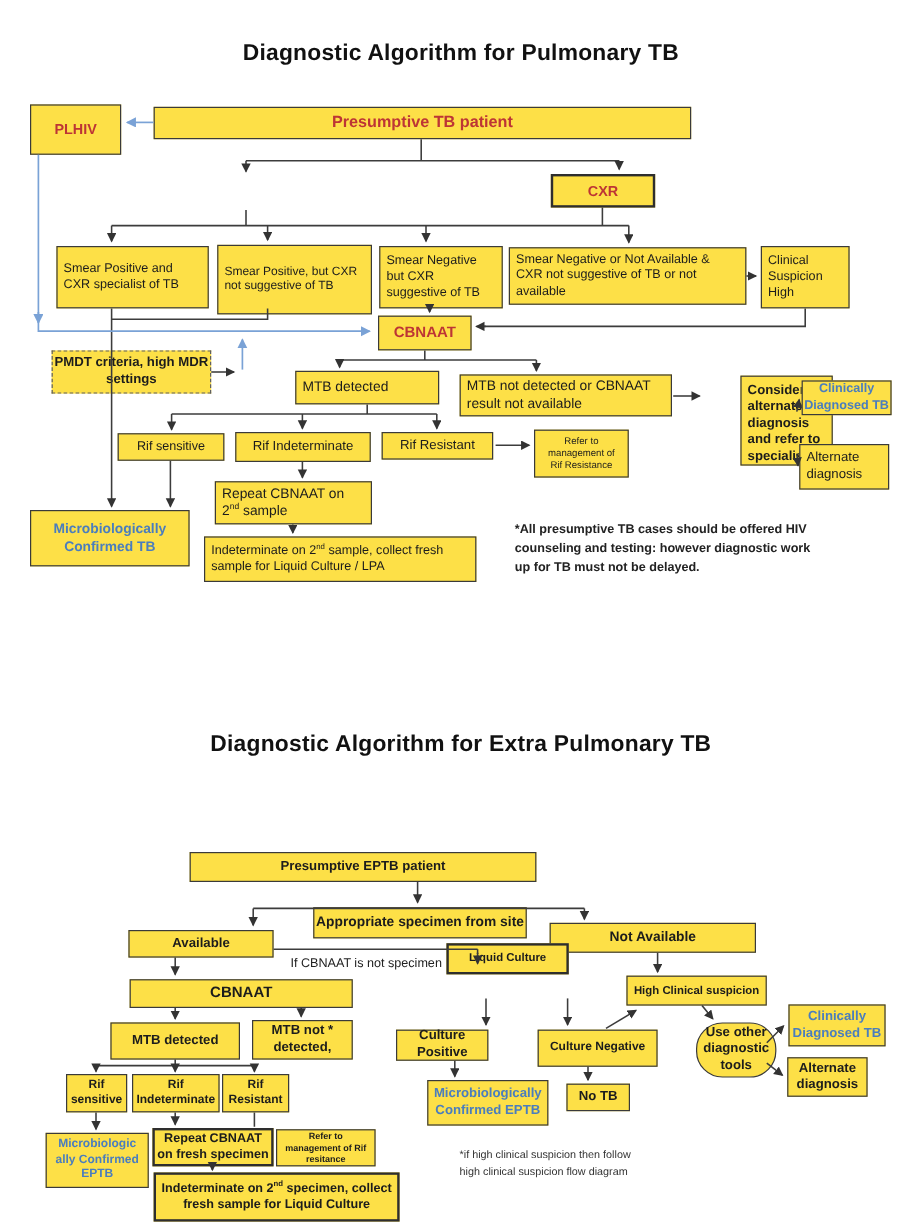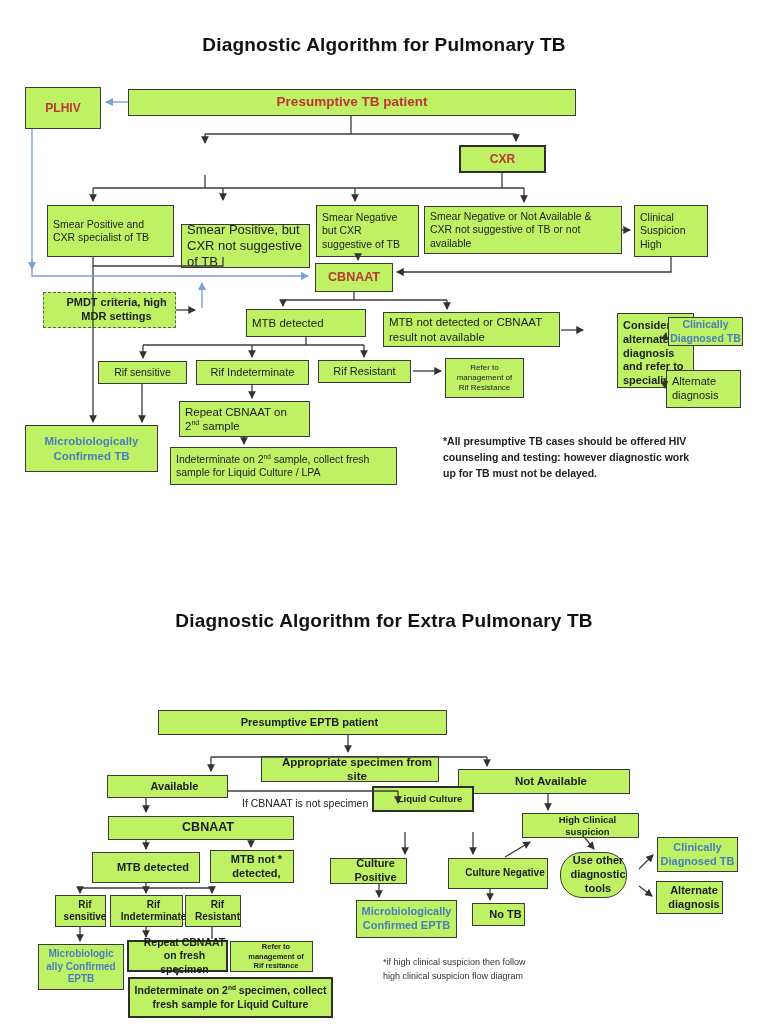--- a/index.html
+++ b/index.html
@@ -1,49 +1,49 @@
 <!DOCTYPE html>
 <html><head>
 <meta charset="utf-8">
 <style>
   html,body{margin:0;padding:0;background:#fff;}
   .stage{position:relative;width:768px;height:1024px;background:#ffffff;overflow:hidden;
          font-family:"Liberation Sans","DejaVu Sans",sans-serif;color:#1c1c1c;}
   .ttl{position:absolute;left:0;width:768px;text-align:center;font-size:19px;font-weight:bold;
        color:#111;letter-spacing:.2px;}
-  .bx{position:absolute;box-sizing:border-box;background:#bef264;border:1.3px solid #3a3a3a;
+  .bx{position:absolute;box-sizing:border-box;background:#fde047;border:1.3px solid #3a3a3a;
       display:flex;align-items:center;justify-content:center;text-align:center;
       line-height:1.25;z-index:1;}
   .left{justify-content:flex-start;text-align:left;padding:2px 5px;}
   .pad{padding:2px 5px;}
   .b2{border-width:2px;border-color:#2e2e2e;}
   .red{color:#bd3535;font-weight:bold;}
   .blue{color:#4a7dbe;font-weight:bold;}
-  .bold{font-weight:bold;padding-left:14px;}
+  .bold{font-weight:bold;}
   .dash{border:1.1px dashed #606060;}
   .note{position:absolute;z-index:1;color:#222;}
   sup{font-size:.62em;vertical-align:super;line-height:0;}
   svg.ov{position:absolute;left:0;top:0;z-index:5;pointer-events:none;}
 </style>
 </head>
 <body>
 
 <div class="stage">
 
   <div class="ttl" style="top:34px;">Diagnostic Algorithm for Pulmonary TB</div>
 
   <div class="bx red" style="left:25px;top:87px;width:76px;height:42px;font-size:12px;">PLHIV</div>
 
   <div class="bx red" style="left:128px;top:89px;width:448px;height:27px;font-size:13.5px;">Presumptive TB patient</div>
 
 
   <div class="bx red b2" style="left:459px;top:145px;width:87px;height:28px;font-size:12px;">CXR</div>
 
   <div class="bx left" style="left:47px;top:205px;width:127px;height:52px;font-size:10.5px;">Smear Positive and CXR specialist of TB</div>
-  <div class="bx left" style="left:181px;top:204px;width:129px;height:44px;font-size:13px;margin-top:20px;">Smear Positive, but CXR not suggestive of TB</div>
+  <div class="bx left" style="left:181px;top:204px;width:129px;height:58px;font-size:10px;">Smear Positive, but CXR not suggestive of TB</div>
   <div class="bx left" style="left:316px;top:205px;width:103px;height:52px;font-size:10.5px;">Smear Negative but CXR suggestive of TB</div>
   <div class="bx left" style="left:424px;top:206px;width:198px;height:48px;font-size:10.5px;">Smear Negative or Not Available &amp; CXR not suggestive of TB or not available</div>
   <div class="bx left" style="left:634px;top:205px;width:74px;height:52px;font-size:10.5px;">Clinical Suspicion High</div>
 
   <div class="bx red" style="left:315px;top:263px;width:78px;height:29px;font-size:12.5px;">CBNAAT</div>
 
   <div class="bx bold dash" style="left:43px;top:292px;width:133px;height:36px;font-size:11px;">PMDT criteria, high MDR settings</div>
 
   <div class="bx left" style="left:246px;top:309px;width:120px;height:28px;font-size:11.5px;">MTB detected</div>
 
@@ -97,21 +97,21 @@
   <div class="bx bold" style="left:108px;top:816px;width:186px;height:24px;font-size:12.5px;">CBNAAT</div>
 
   <div class="bx bold" style="left:92px;top:852px;width:108px;height:31px;font-size:11px;">MTB detected</div>
 
   <div class="bx bold pad" style="left:210px;top:850px;width:84px;height:33px;font-size:11px;">MTB not * detected,</div>
 
   <div class="bx bold" style="left:330px;top:858px;width:77px;height:26px;font-size:11px;">Culture Positive</div>
 
   <div class="bx bold" style="left:448px;top:858px;width:100px;height:31px;font-size:10px;">Culture Negative</div>
 
-  <div class="bx bold pad" style="left:560px;top:852px;width:67px;height:46px;font-size:11px;border-radius:22px;">Use other diagnostic tools</div>
+  <div class="bx bold pad" style="left:580px;top:852px;width:67px;height:46px;font-size:11px;border-radius:22px;">Use other diagnostic tools</div>
 
   <div class="bx blue" style="left:657px;top:837px;width:81px;height:35px;font-size:11px;">Clinically Diagnosed TB</div>
 
   <div class="bx bold pad" style="left:656px;top:881px;width:67px;height:33px;font-size:11px;">Alternate diagnosis</div>
 
   <div class="bx bold pad" style="left:55px;top:895px;width:51px;height:32px;font-size:10px;">Rif sensitive</div>
   <div class="bx bold" style="left:110px;top:895px;width:73px;height:32px;font-size:10px;">Rif Indeterminate</div>
   <div class="bx bold pad" style="left:185px;top:895px;width:56px;height:32px;font-size:10px;">Rif Resistant</div>
 
   <div class="bx blue pad" style="left:38px;top:944px;width:86px;height:46px;font-size:10px;">Microbiologic ally Confirmed EPTB</div>

